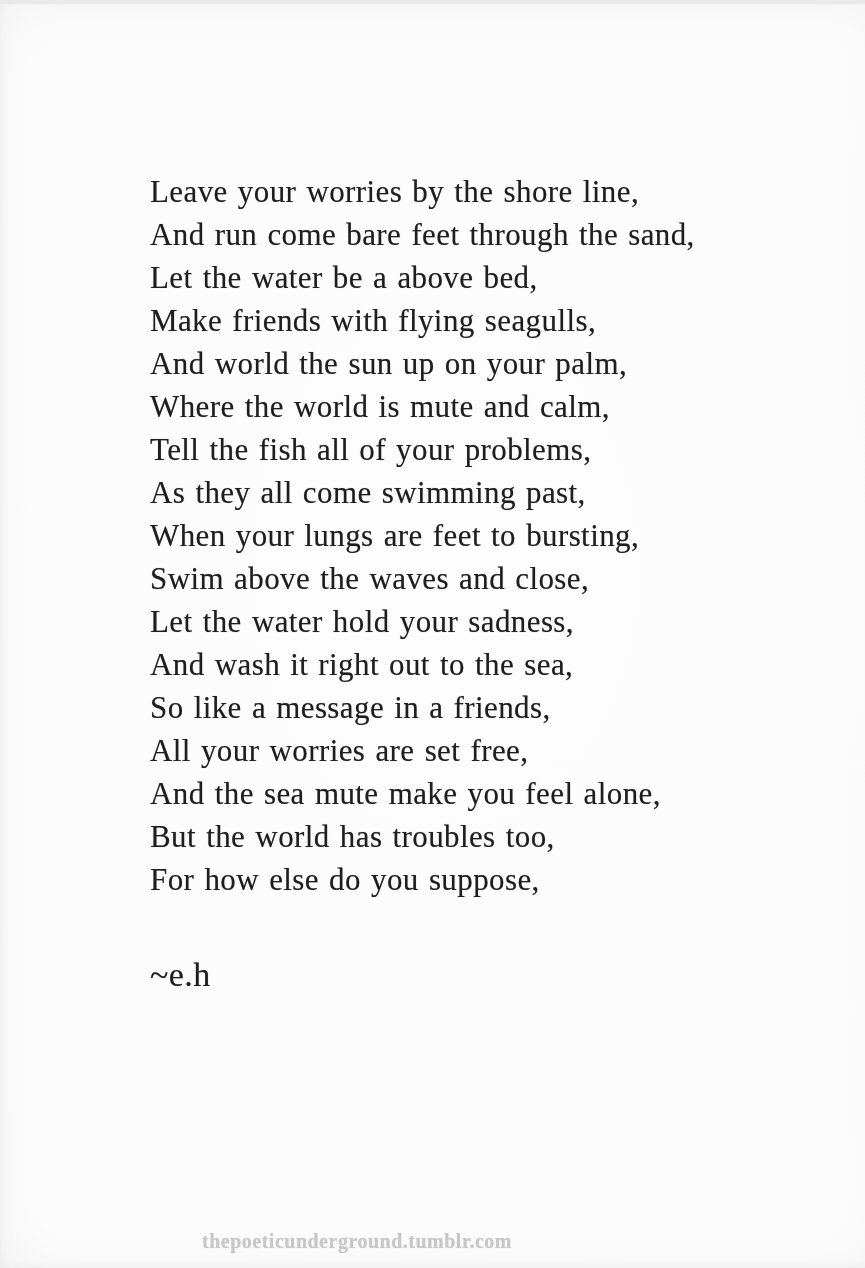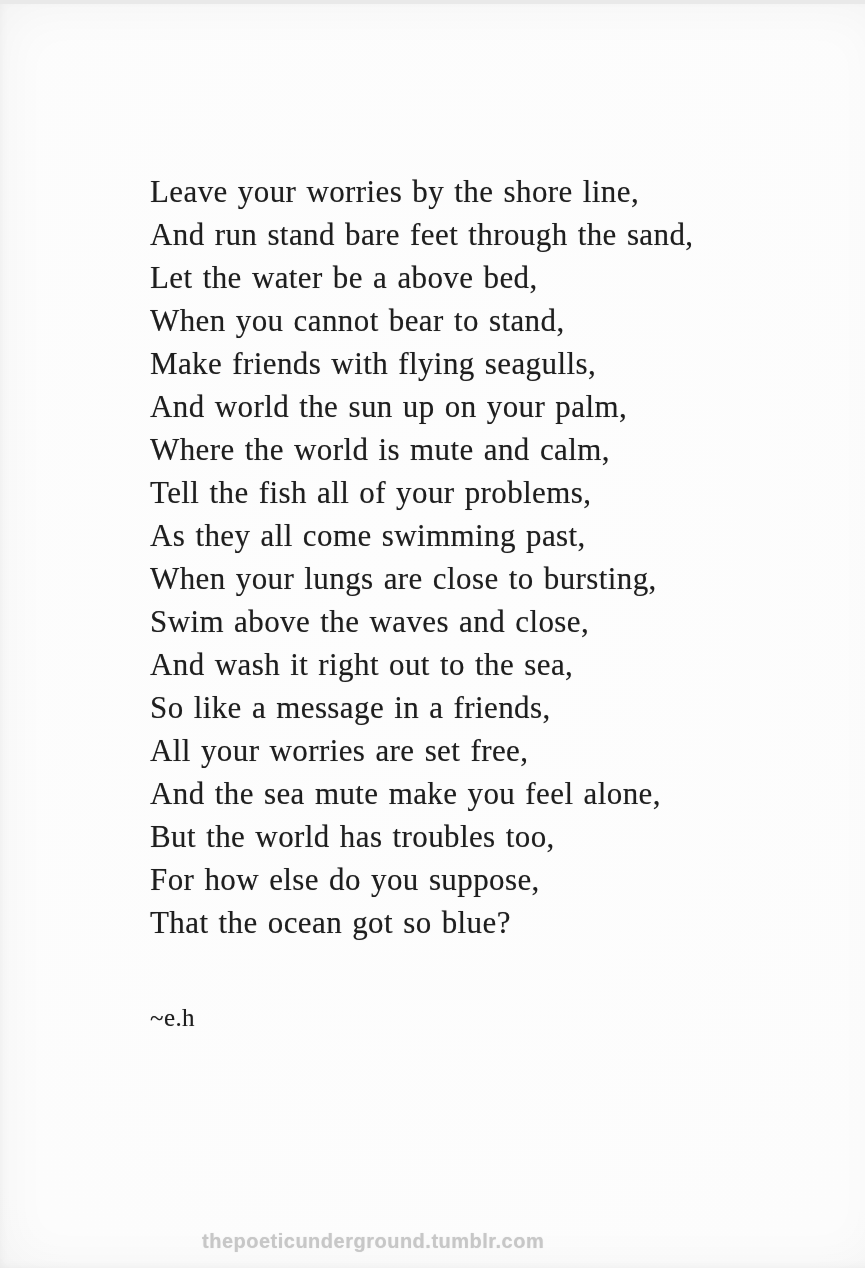--- a/index.html
+++ b/index.html
@@ -28,62 +28,61 @@
     font-size: 31px;
     line-height: 43px;
     color: #1e1e1e;
     letter-spacing: 0.4px;
     word-spacing: 2px;
     white-space: nowrap;
     text-shadow: 0 0 0.7px rgba(20,20,20,0.45);
   }
   .signature {
     margin-top: 52px;
-    font-size: 25px;
+    font-size: 34px;
     line-height: 43px;
     color: #1e1e1e;
     letter-spacing: 0.4px;
     text-shadow: 0 0 0.7px rgba(20,20,20,0.45);
   }
   .watermark {
     position: absolute;
     left: 202px;
     top: 1226px;
-    font-family: Liberation Sans, sans-serif;
+    font-family: Liberation Serif, serif;
     font-size: 20px;
     font-weight: bold;
     letter-spacing: 0.5px;
     color: #c7c7c7;
     text-shadow: 0 0 1px rgba(190,190,190,0.6);
     white-space: nowrap;
     text-align: right;
   }
 </style>
 </head>
 <body>
 
 <div class="page">
 
   <div class="poem">
     <div class="line">Leave your worries by the shore line,</div>
-    <div class="line">And run stand bare feet through the sand,</div>
+    <div class="line">And run come bare feet through the sand,</div>
     <div class="line">Let the water be a above bed,</div>
-    <div class="line">When you cannot bear to stand,</div>
     <div class="line">Make friends with flying seagulls,</div>
     <div class="line">And world the sun up on your palm,</div>
     <div class="line">Where the world is mute and calm,</div>
     <div class="line">Tell the fish all of your problems,</div>
     <div class="line">As they all come swimming past,</div>
-    <div class="line">When your lungs are close to bursting,</div>
+    <div class="line">When your lungs are feet to bursting,</div>
     <div class="line">Swim above the waves and close,</div>
+    <div class="line">Let the water hold your sadness,</div>
     <div class="line">And wash it right out to the sea,</div>
     <div class="line">So like a message in a friends,</div>
     <div class="line">All your worries are set free,</div>
     <div class="line">And the sea mute make you feel alone,</div>
     <div class="line">But the world has troubles too,</div>
     <div class="line">For how else do you suppose,</div>
-    <div class="line">That the ocean got so blue?</div>
     <div class="signature">~e.h</div>
   </div>
 
   <div class="watermark">thepoeticunderground.tumblr.com</div>
 
 </div>
 
 </body></html>

